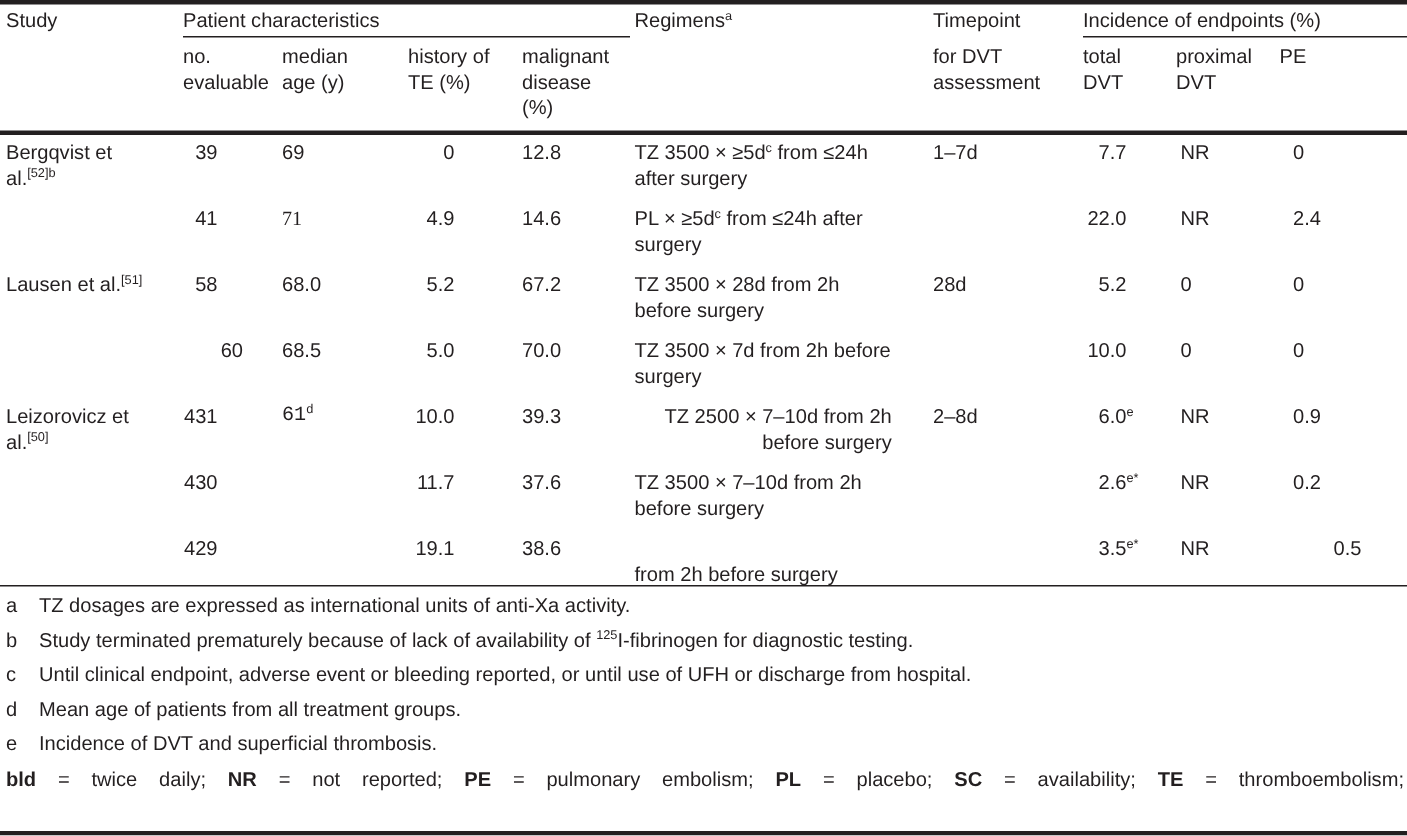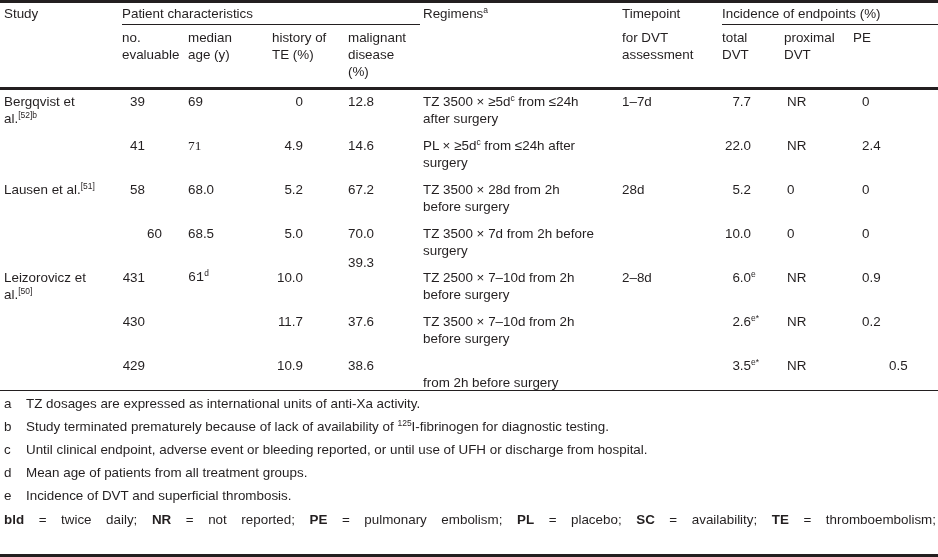--- a/index.html
+++ b/index.html
@@ -95,22 +95,22 @@
       <span class="cell" style="left:622px;top:225px;"></span>
       <span class="cell" style="left:722px;top:225px;"><span class="r" style="display:inline-block;width:29px;">10.0</span><sup></sup></span>
       <span class="cell" style="left:787px;top:225px;">0</span>
       <span class="cell" style="left:862px;top:225px;">0</span>
     </div>
     <div>
       <span class="cell" style="left:4px;top:269px;"><span>Leizorovicz et</span><br><span>al.</span><sup>[50]</sup></span>
       <span class="cell r" style="left:122px;width:23px;top:269px;">431</span>
       <span class="cell" style="left:188px;top:269px;font-family:Liberation Mono, monospace;"><span>61</span><sup>d</sup></span>
       <span class="cell r" style="left:272px;width:31px;top:269px;">10.0</span>
-      <span class="cell" style="left:348px;top:254px;text-align:right;">39.3</span>
-      <span class="cell" style="left:423px;top:269px;"><span>TZ 2500 × 7–10d from 2h</span><sup></sup><span></span><br><span>before surgery</span></span>
+      <span class="cell" style="left:348px;top:269px;text-align:right;">39.3</span>
+      <span class="cell" style="left:443px;top:269px;text-align:right;"><span>TZ 2500 × 7–10d from 2h</span><sup></sup><span></span><br><span>before surgery</span></span>
       <span class="cell" style="left:622px;top:269px;">2–8d</span>
       <span class="cell" style="left:722px;top:269px;"><span class="r" style="display:inline-block;width:29px;">6.0</span><sup>e</sup></span>
       <span class="cell" style="left:787px;top:269px;">NR</span>
       <span class="cell" style="left:862px;top:269px;">0.9</span>
     </div>
     <div>
       <span class="cell" style="left:4px;top:313px;"><span></span><sup></sup></span>
       <span class="cell r" style="left:122px;width:23px;top:313px;">430</span>
       <span class="cell" style="left:188px;top:313px;"><span></span><sup></sup></span>
       <span class="cell r" style="left:272px;width:31px;top:313px;">11.7</span>
@@ -118,21 +118,21 @@
       <span class="cell" style="left:423px;top:313px;"><span>TZ 3500 × 7–10d from 2h</span><sup></sup><span></span><br><span>before surgery</span></span>
       <span class="cell" style="left:622px;top:313px;"></span>
       <span class="cell" style="left:722px;top:313px;"><span class="r" style="display:inline-block;width:29px;">2.6</span><sup>e*</sup></span>
       <span class="cell" style="left:787px;top:313px;">NR</span>
       <span class="cell" style="left:862px;top:313px;">0.2</span>
     </div>
     <div>
       <span class="cell" style="left:4px;top:357px;"><span></span><sup></sup></span>
       <span class="cell r" style="left:122px;width:23px;top:357px;">429</span>
       <span class="cell" style="left:188px;top:357px;"><span></span><sup></sup></span>
-      <span class="cell r" style="left:272px;width:31px;top:357px;">10.9</span>
+      <span class="cell r" style="left:272px;width:31px;top:357px;">19.1</span>
       <span class="cell" style="left:348px;top:357px;">38.6</span>
       <span class="cell" style="left:423px;top:357px;"><sup></sup><span></span><br><span>from 2h before surgery</span></span>
       <span class="cell" style="left:622px;top:357px;"></span>
       <span class="cell" style="left:722px;top:357px;"><span class="r" style="display:inline-block;width:29px;">3.5</span><sup>e*</sup></span>
       <span class="cell" style="left:787px;top:357px;">NR</span>
       <span class="cell" style="left:862px;top:357px;margin-left:27px;">0.5</span>
     </div>
   </div>
 
 <div>

